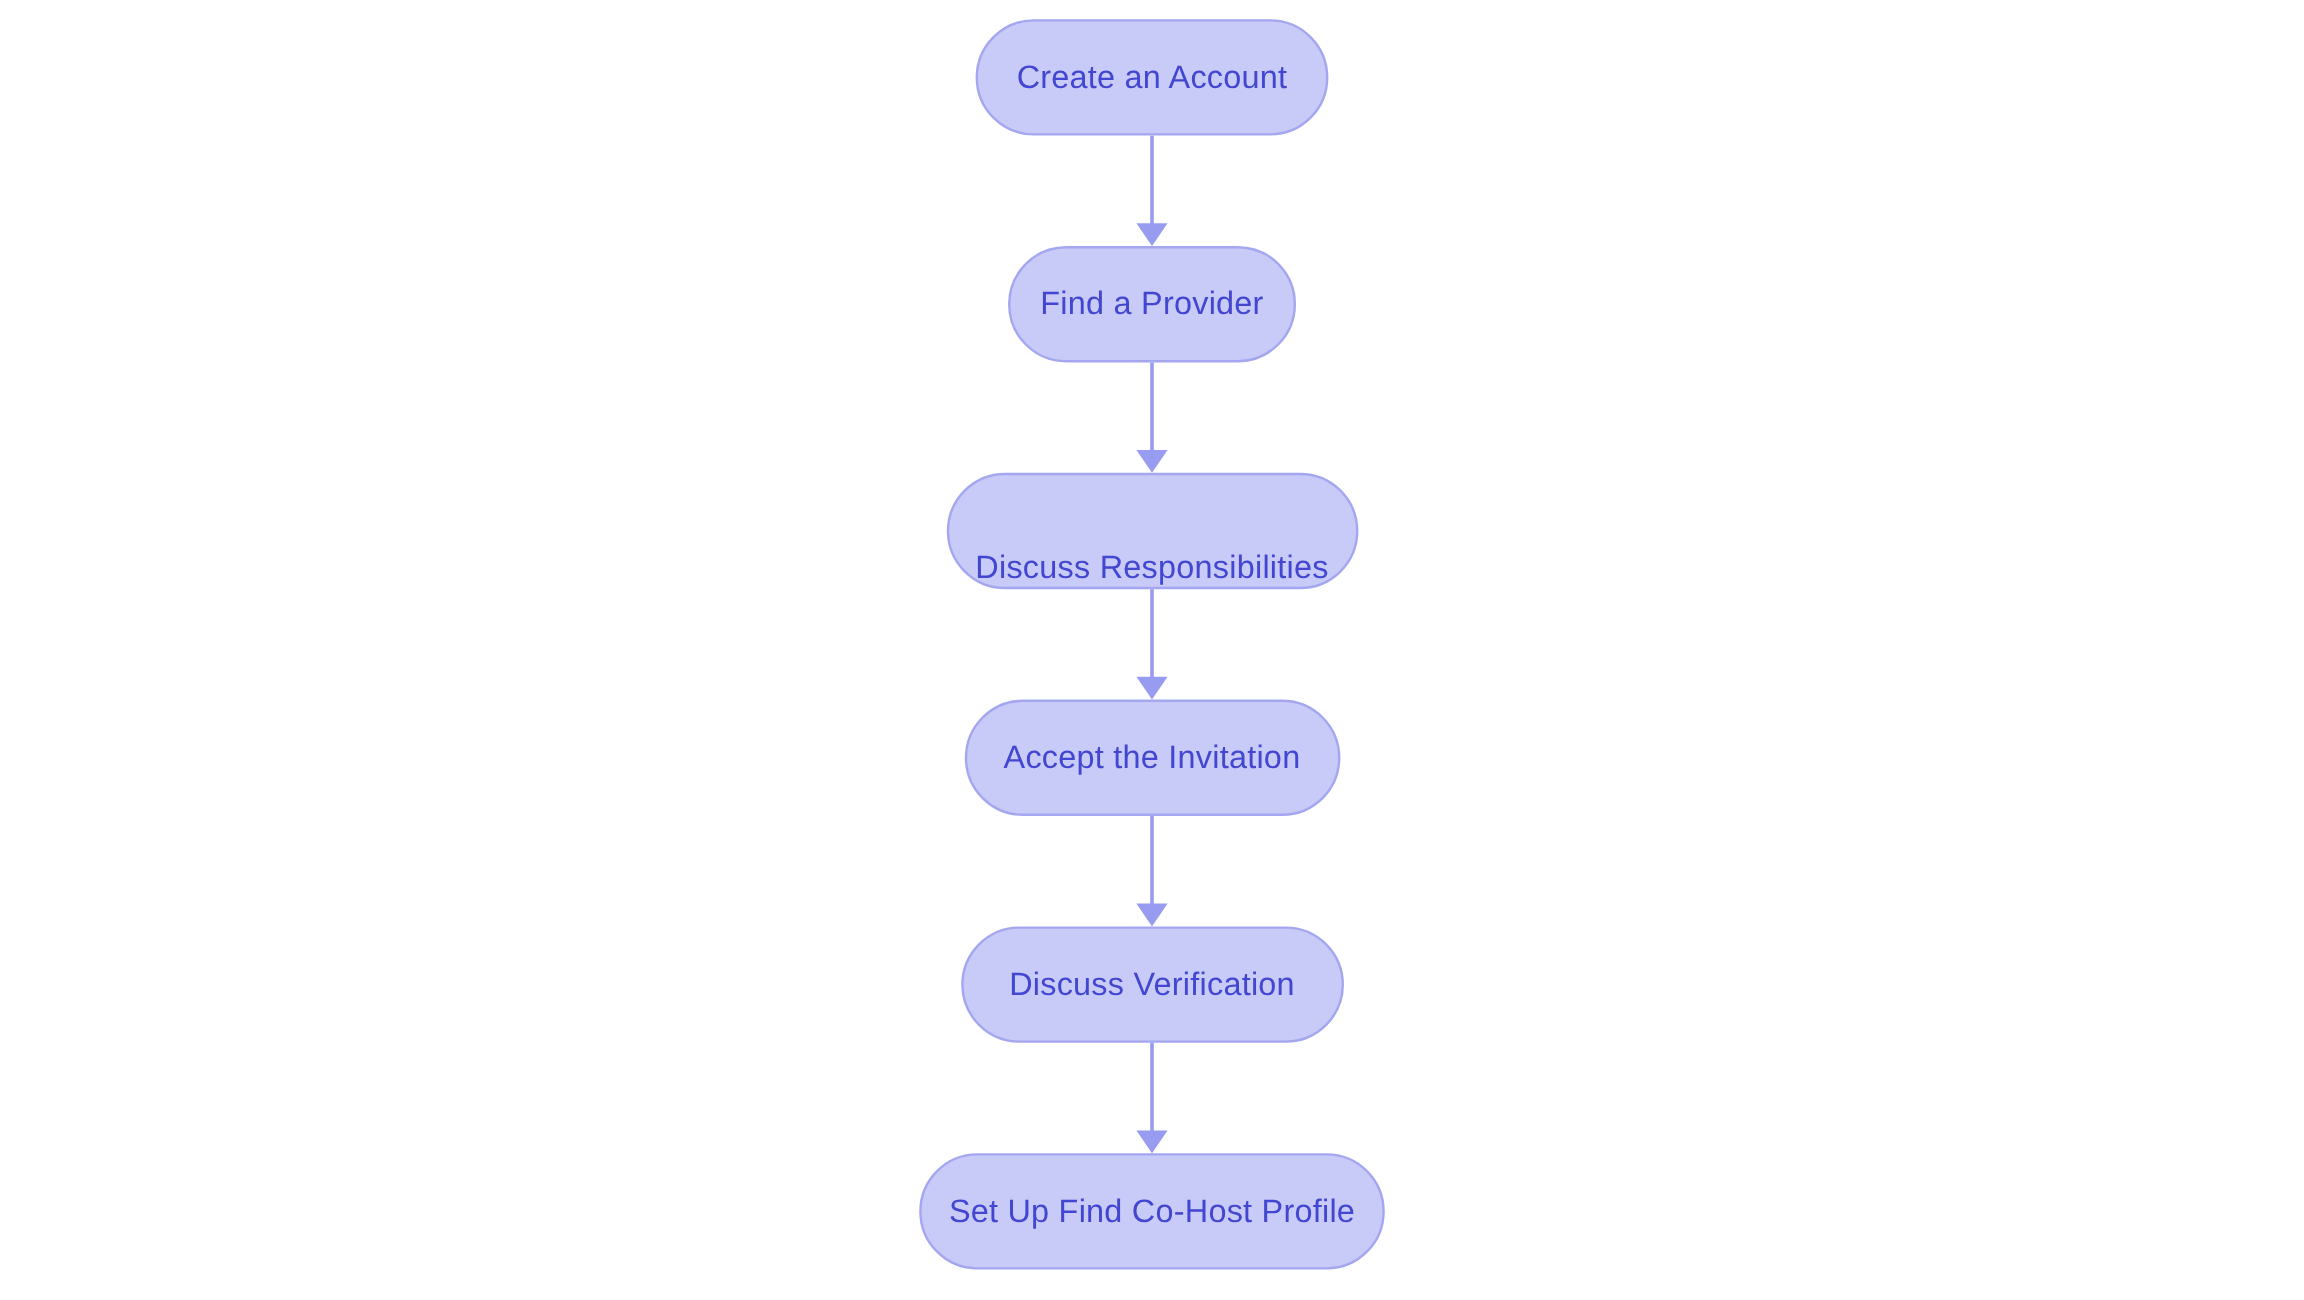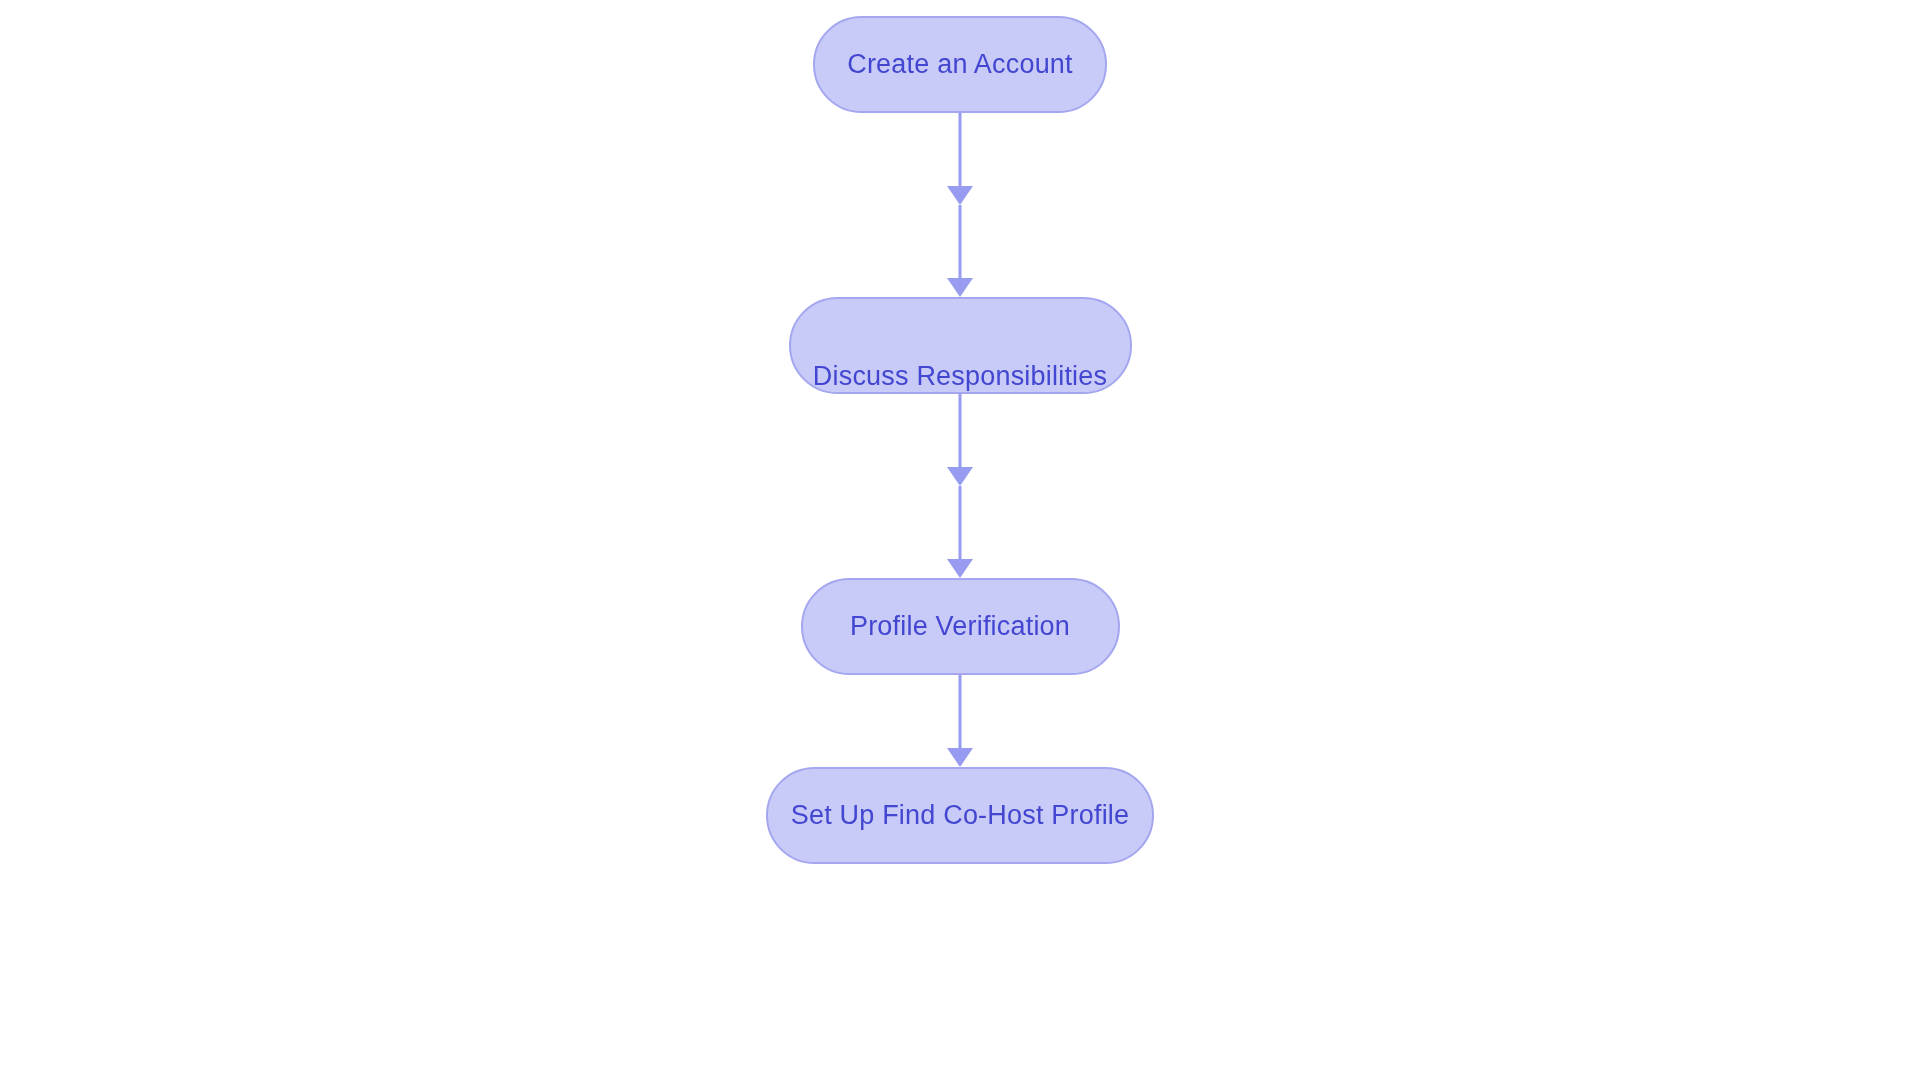--- a/index.html
+++ b/index.html
@@ -70,43 +70,49 @@
 
   <div class="node n0">
     <span>Create an Account</span>
   </div>
 
   <div class="arrow">
     <div class="line"></div>
     <div class="head"></div>
   </div>
 
+  <div class="node n1">
+    <span>Find a Provider</span>
+  </div>
 
   <div class="arrow">
     <div class="line"></div>
     <div class="head"></div>
   </div>
 
   <div class="node n2">
     <span>Discuss Responsibilities</span>
   </div>
 
   <div class="arrow">
     <div class="line"></div>
     <div class="head"></div>
   </div>
 
+  <div class="node n3">
+    <span>Accept the Invitation</span>
+  </div>
 
   <div class="arrow">
     <div class="line"></div>
     <div class="head"></div>
   </div>
 
   <div class="node n4">
-    <span>Profile Verification</span>
+    <span>Discuss Verification</span>
   </div>
 
   <div class="arrow">
     <div class="line"></div>
     <div class="head"></div>
   </div>
 
   <div class="node n5">
     <span>Set Up Find Co-Host Profile</span>
   </div>

